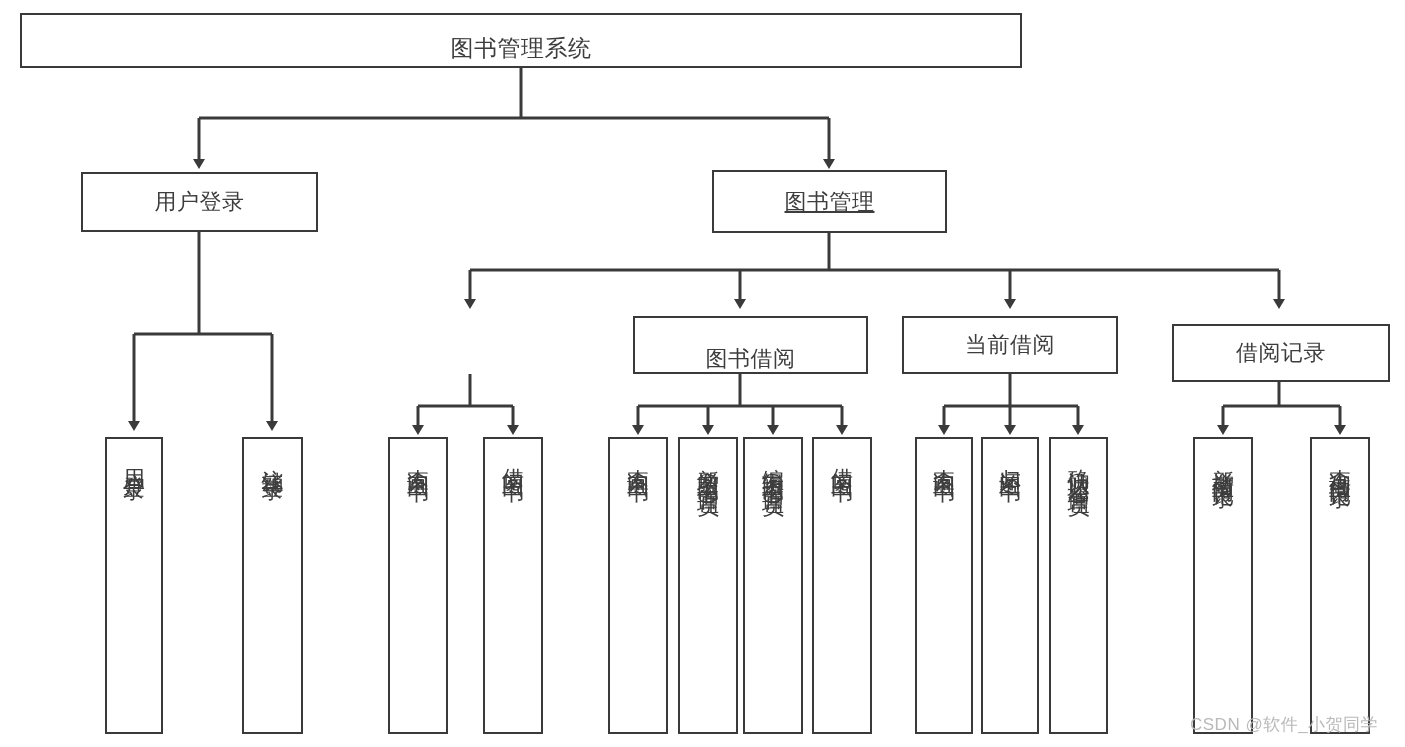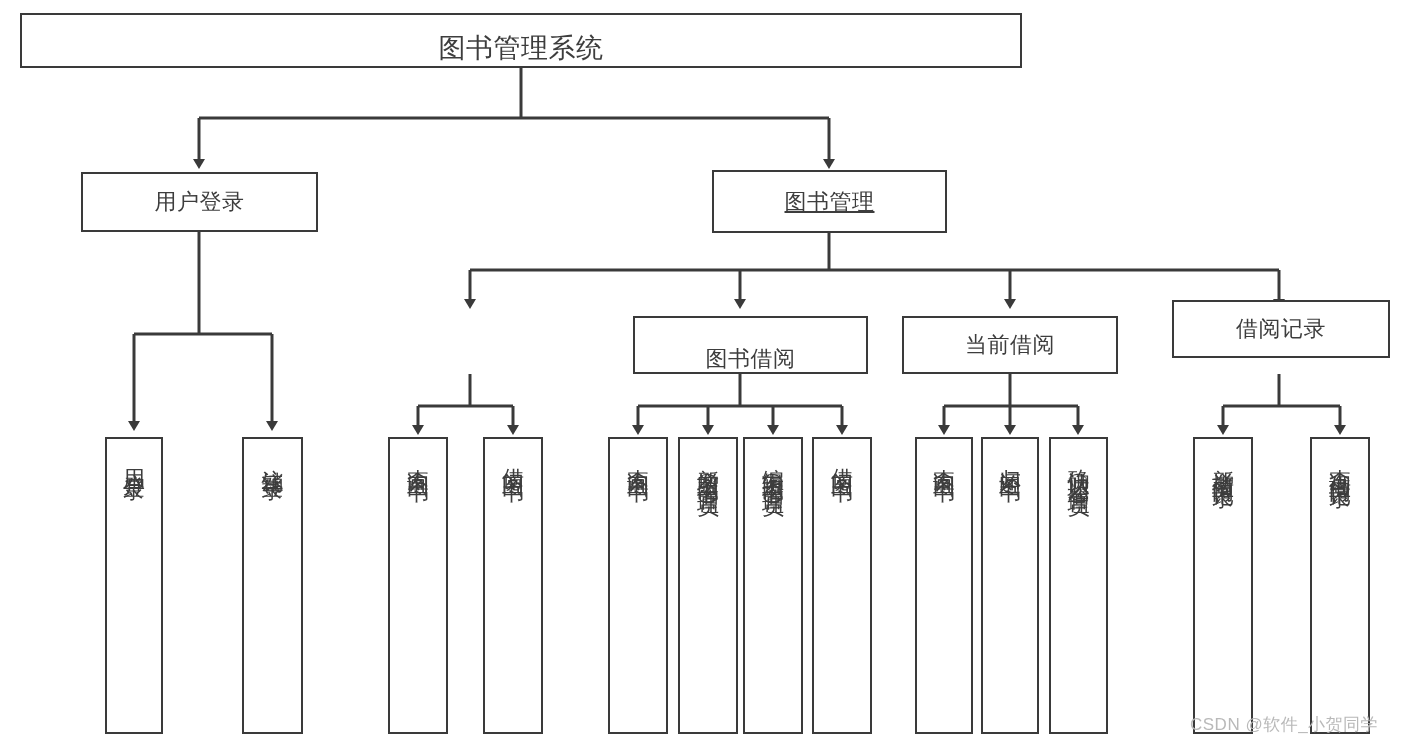--- a/index.html
+++ b/index.html
@@ -42,21 +42,21 @@
   .node-label {
     display: block;
     line-height: 1.18;
     letter-spacing: 0.5px;
     white-space: pre-line;
   }
   .node.horizontal .node-label {
     font-size: 22px;
   }
   .node.root .node-label {
-    font-size: 27px;
+    font-size: 23px;
     margin-top: 16px;
   }
   .node.vertical {
     align-items: flex-start;
     padding-top: 12px;
   }
   .node.vertical .node-label {
     writing-mode: vertical-rl;
     text-orientation: upright;
     font-size: 22px;
@@ -139,21 +139,21 @@
   <div class="node horizontal" style="left:712px; top:170px; width:235px; height:63px;text-decoration:underline;">
     <span class="node-label">图书管理</span>
   </div>
 
   <div class="node horizontal" style="left:633px; top:316px; width:235px; height:58px;align-items:flex-end;">
     <span class="node-label">图书借阅</span>
   </div>
   <div class="node horizontal" style="left:902px; top:316px; width:216px; height:58px;">
     <span class="node-label">当前借阅</span>
   </div>
-  <div class="node horizontal" style="left:1172px; top:300px; width:218px; height:58px;">
+  <div class="node horizontal" style="left:1172px; top:324px; width:218px; height:58px;">
     <span class="node-label">借阅记录</span>
   </div>
 
   <div class="node vertical" style="left:105px; top:437px; width:58px; height:297px;">
     <span class="node-label">用户登录</span>
   </div>
   <div class="node vertical" style="left:242px; top:437px; width:61px; height:297px;">
     <span class="node-label">注销登录</span>
   </div>
 

